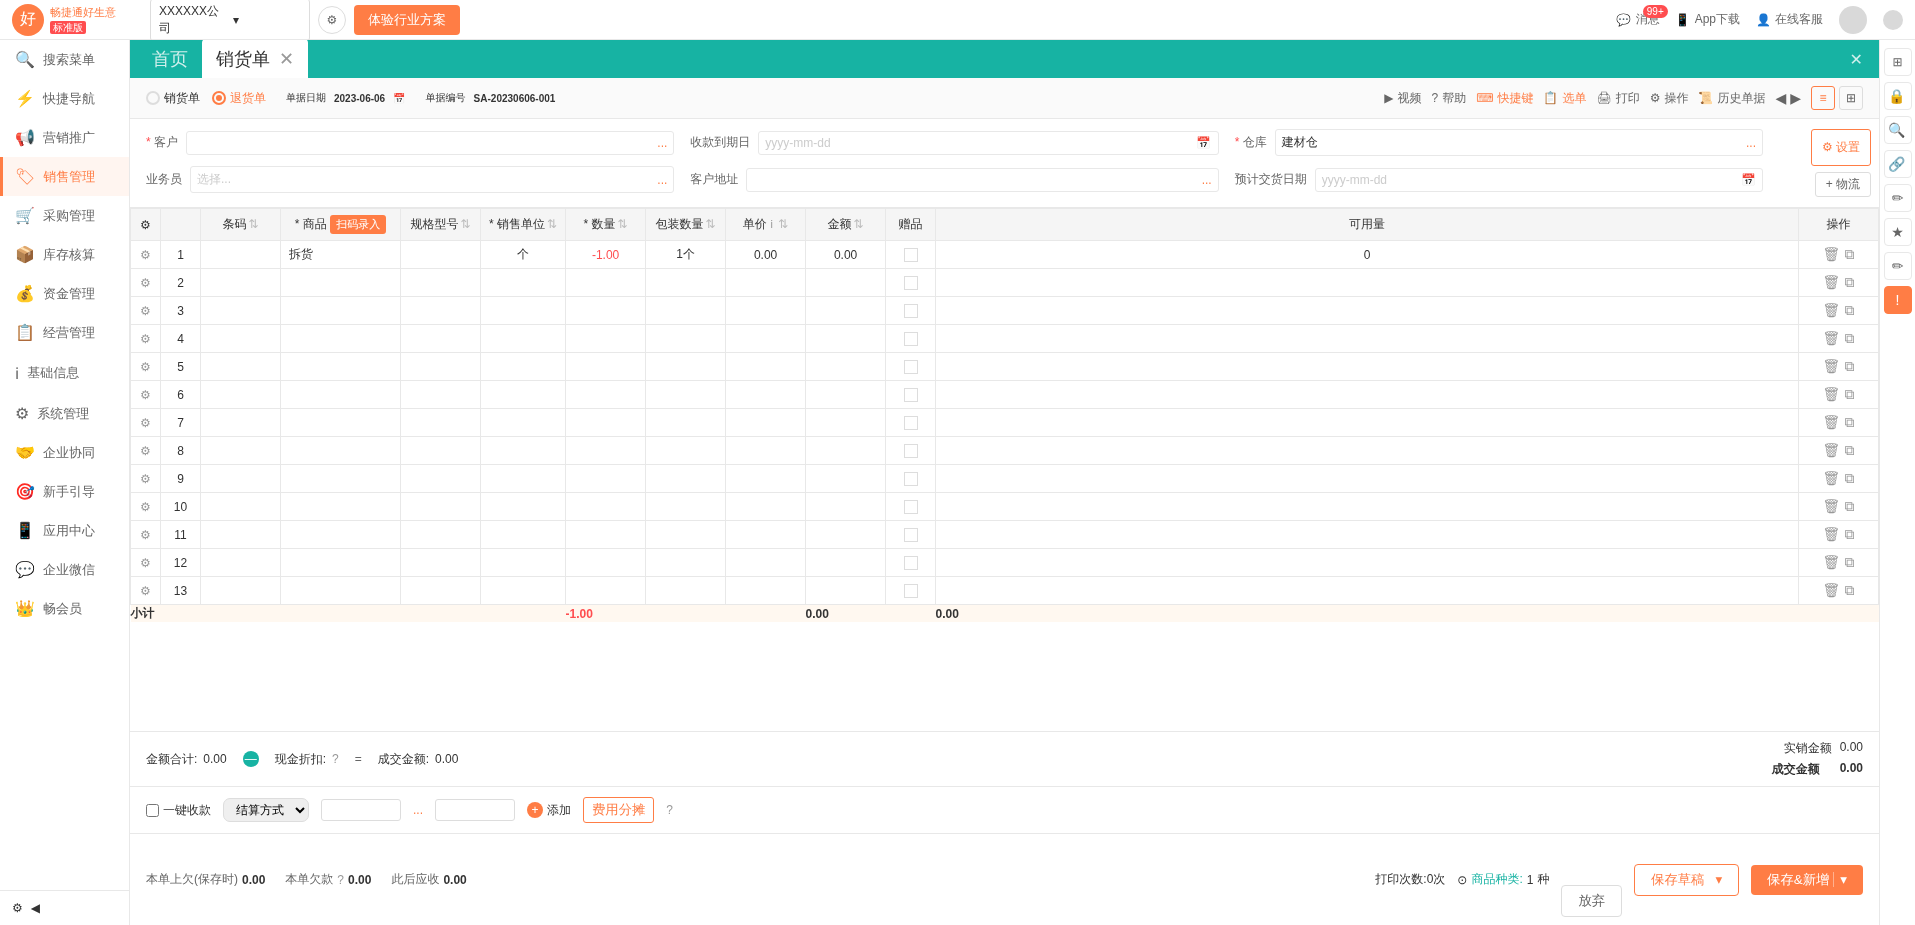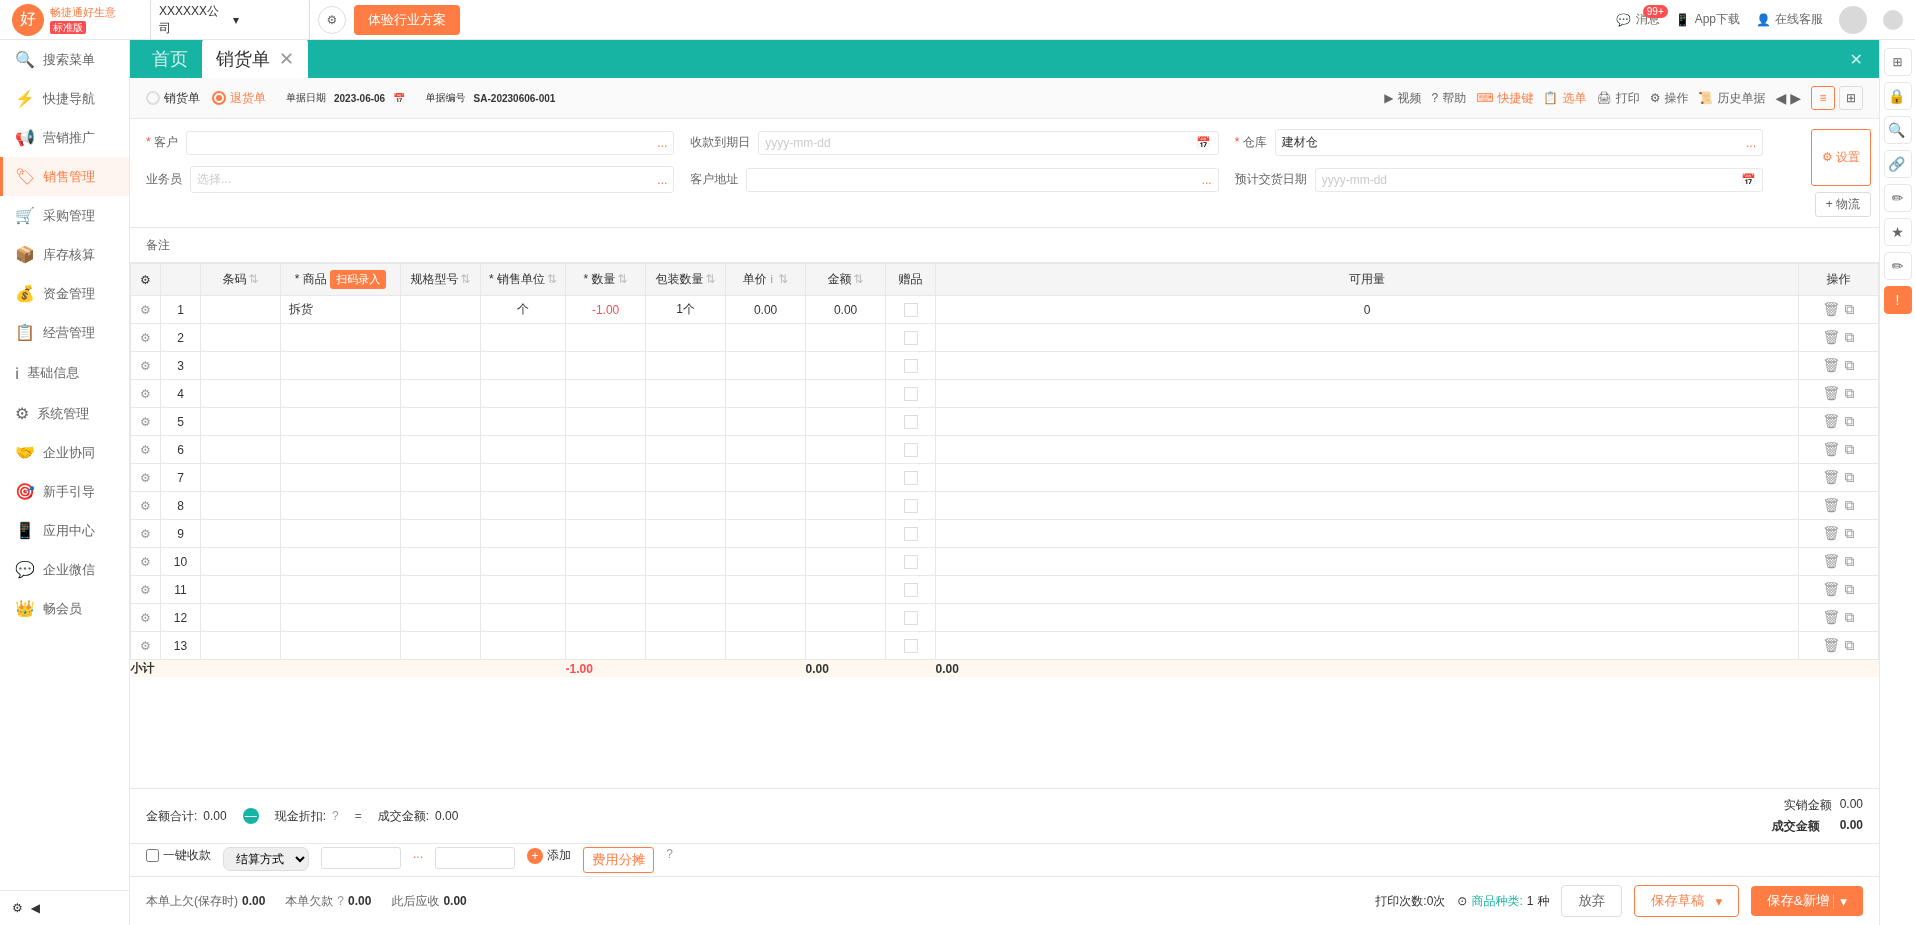--- a/index.html
+++ b/index.html
@@ -392,24 +392,24 @@
       display: flex;
       align-items: center;
       justify-content: center;
       font-size: 12px;
       cursor: pointer;
     }
     .equals-sign { color: #666; }
 
     
     .payment-row {
-      padding: 3px 16px;
+      padding: 10px 16px;
       border-top: 1px solid #e8e8e8;
       display: flex;
-      align-items: flex-start;
+      align-items: center;
       gap: 12px;
       background: #fff;
       font-size: 12px;
     }
     .payment-checkbox {
       display: flex;
       align-items: center;
       gap: 4px;
     }
     .add-btn {
@@ -466,20 +466,21 @@
       align-items: center;
       gap: 4px;
     }
     .btn-abandon {
       border: 1px solid #ddd;
       border-radius: 4px;
       padding: 6px 16px;
       cursor: pointer;
       background: #fff;
       color: #666;
+      margin-top: 43px;
     }
     .btn-save-draft {
       border: 1px solid #ff7d45;
       color: #ff7d45;
       border-radius: 4px;
       padding: 6px 16px;
       cursor: pointer;
       background: #fff;
       display: flex;
       align-items: center;
@@ -527,21 +528,21 @@
     }
     .right-panel-btn.orange-bg {
       background: #ff7d45;
       color: white;
       border-color: #ff7d45;
     }
     .setup-btn {
       border: 1px solid #ff7d45;
       color: #ff7d45;
       border-radius: 3px;
-      padding: 19px 10px;
+      padding: 9px 10px;
       cursor: pointer;
       background: #fff;
       font-size: 12px;
       display: flex;
       align-items: center;
       gap: 4px;
     }
     .logistics-btn {
       border: 1px solid #ddd;
       color: #666;
@@ -832,24 +833,20 @@
             </div>
           </div>
 
         </div>
         <div class="form-side-btns">
           <button class="setup-btn">⚙ 设置</button>
           <button class="logistics-btn">+ 物流</button>
         </div>
       </div>
 
-      <div class="remarks-row">
-        <span class="form-label">备注</span>
-        <input class="form-input" style="flex: 1 1 0%; border-bottom: none;">
-      </div>
 
       <div class="table-container">
         <table>
           <thead>
             <tr>
               <th style="width:30px;">⚙</th>
               <th style="width:40px;"></th>
               <th style="width:80px;"><span>条码</span><span class="col-sort">⇅</span></th>
               <th style="width:120px;">
                 <span>* 商品</span>

